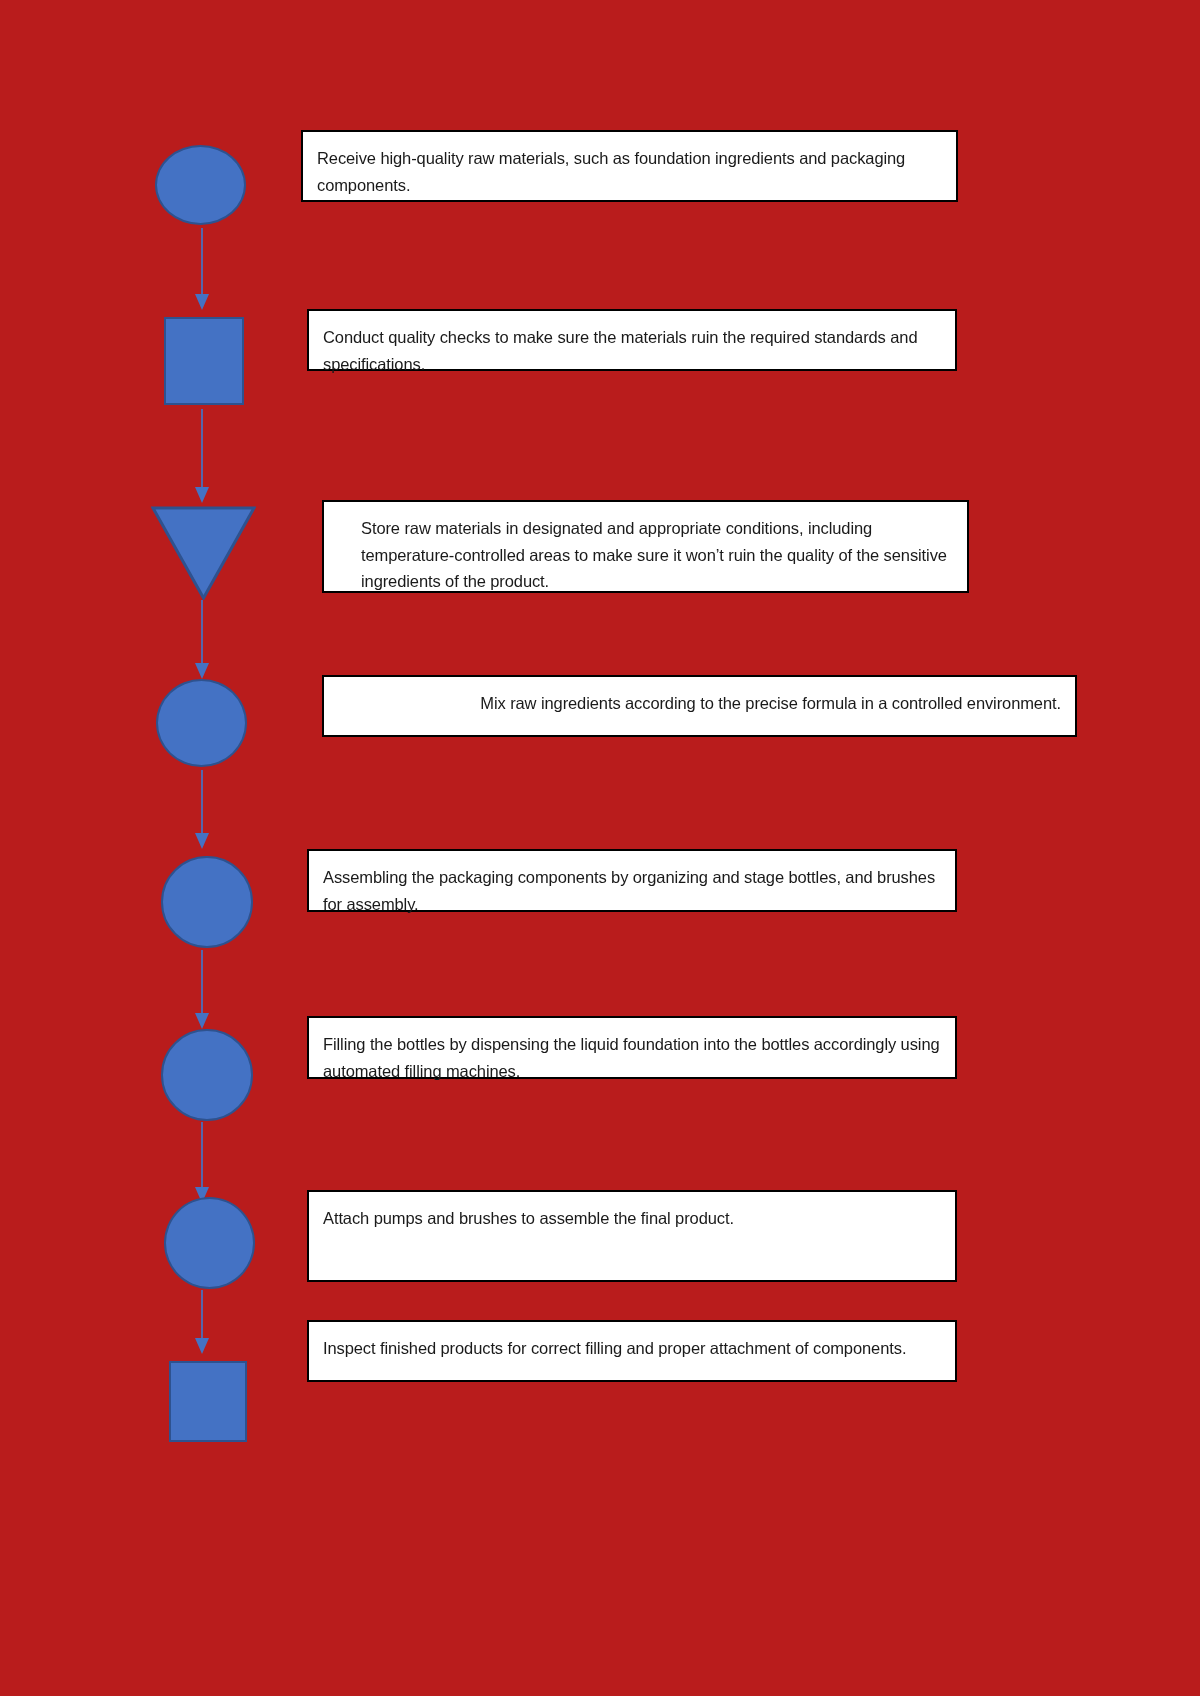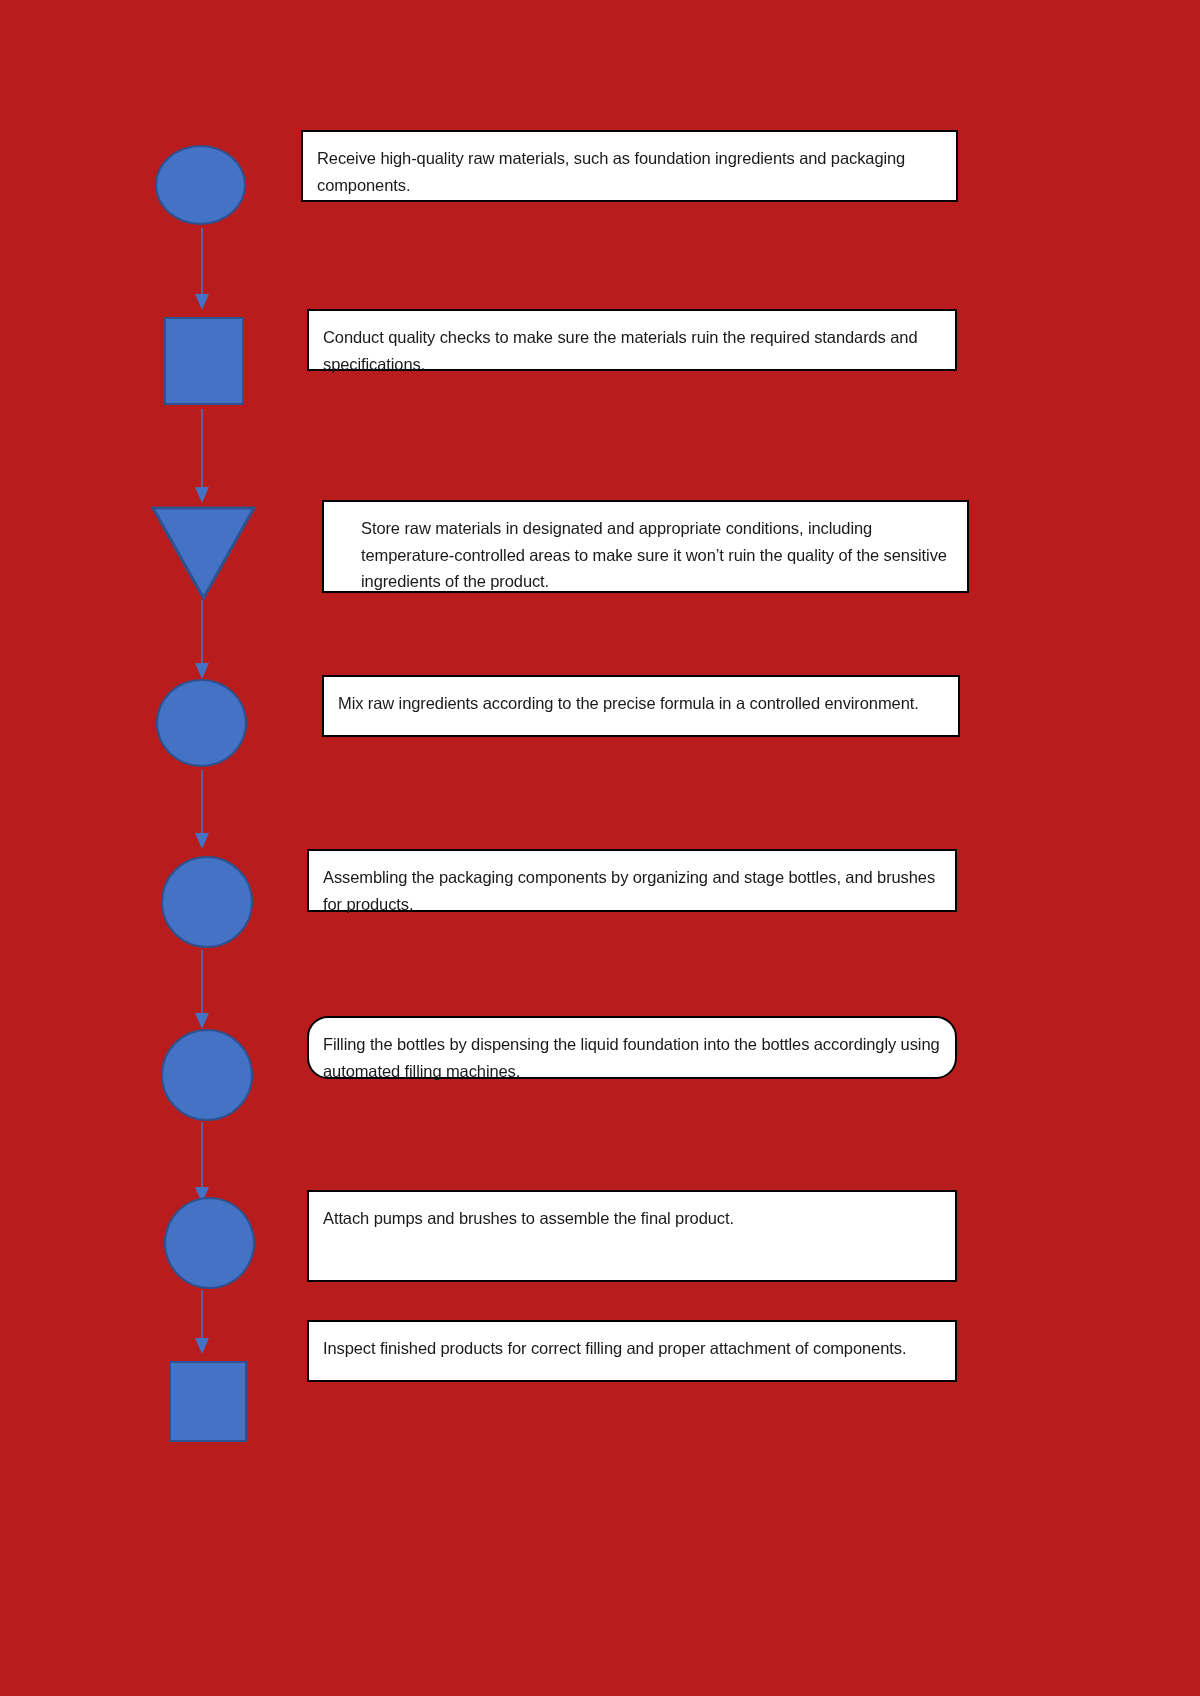--- a/index.html
+++ b/index.html
@@ -100,47 +100,47 @@
 
   <div class="connector" style="left:186px; top:600px;">
     <svg width="32" height="80" viewBox="0 0 32 80">
       <line x1="16" y1="0" x2="16" y2="65" stroke="#4472C4" stroke-width="1.7"></line>
       <polygon points="9,63 23,63 16,79" fill="#4472C4"></polygon>
     </svg>
   </div>
 
   <div class="shape shape-circle" style="left:156px; top:679px; width:91px; height:88px;"></div>
 
-  <div class="textbox" style="left:322px; top:675px; width:638px; height:62px;">
+  <div class="textbox" style="left:322px; top:675px; width:755px; height:62px;text-align:right;">
     <span class="tb-text">Mix raw ingredients according to the precise formula in a controlled environment.</span>
   </div>
 
   <div class="connector" style="left:186px; top:770px;">
     <svg width="32" height="80" viewBox="0 0 32 80">
       <line x1="16" y1="0" x2="16" y2="65" stroke="#4472C4" stroke-width="1.7"></line>
       <polygon points="9,63 23,63 16,79" fill="#4472C4"></polygon>
     </svg>
   </div>
 
   <div class="shape shape-circle" style="left:161px; top:856px; width:92px; height:92px;"></div>
 
   <div class="textbox" style="left:307px; top:849px; width:650px; height:63px;">
-    <span class="tb-text">Assembling the packaging components by organizing and stage bottles, and brushes for products.</span>
+    <span class="tb-text">Assembling the packaging components by organizing and stage bottles, and brushes for assembly.</span>
   </div>
 
   <div class="connector" style="left:186px; top:950px;">
     <svg width="32" height="80" viewBox="0 0 32 80">
       <line x1="16" y1="0" x2="16" y2="65" stroke="#4472C4" stroke-width="1.7"></line>
       <polygon points="9,63 23,63 16,79" fill="#4472C4"></polygon>
     </svg>
   </div>
 
   <div class="shape shape-circle" style="left:161px; top:1029px; width:92px; height:92px;"></div>
 
-  <div class="textbox" style="left:307px; top:1016px; width:650px; height:63px;border-radius:21px;">
+  <div class="textbox" style="left:307px; top:1016px; width:650px; height:63px;">
     <span class="tb-text">Filling the bottles by dispensing the liquid foundation into the bottles accordingly using automated filling machines.</span>
   </div>
 
   <div class="connector" style="left:186px; top:1122px;">
     <svg width="32" height="82" viewBox="0 0 32 82">
       <line x1="16" y1="0" x2="16" y2="67" stroke="#4472C4" stroke-width="1.7"></line>
       <polygon points="9,65 23,65 16,81" fill="#4472C4"></polygon>
     </svg>
   </div>
 

